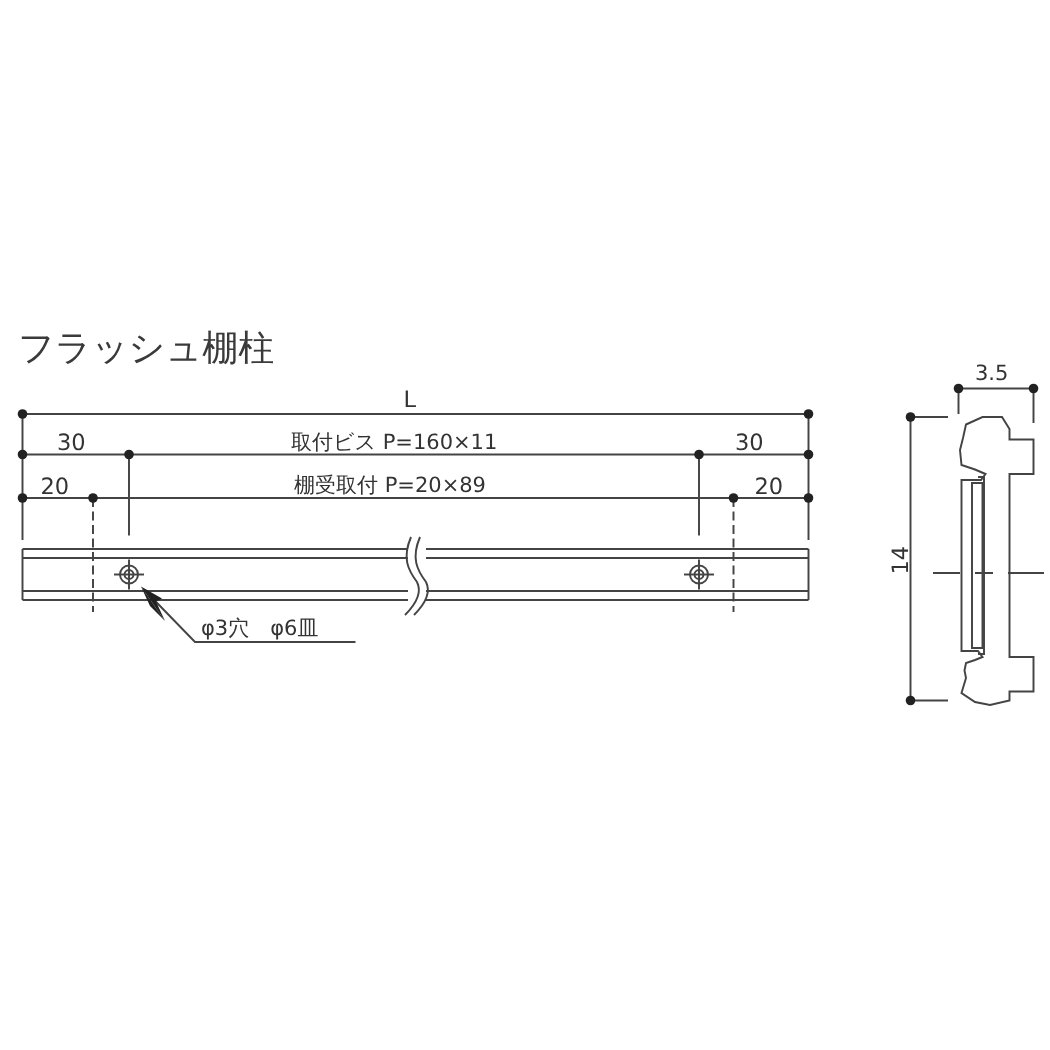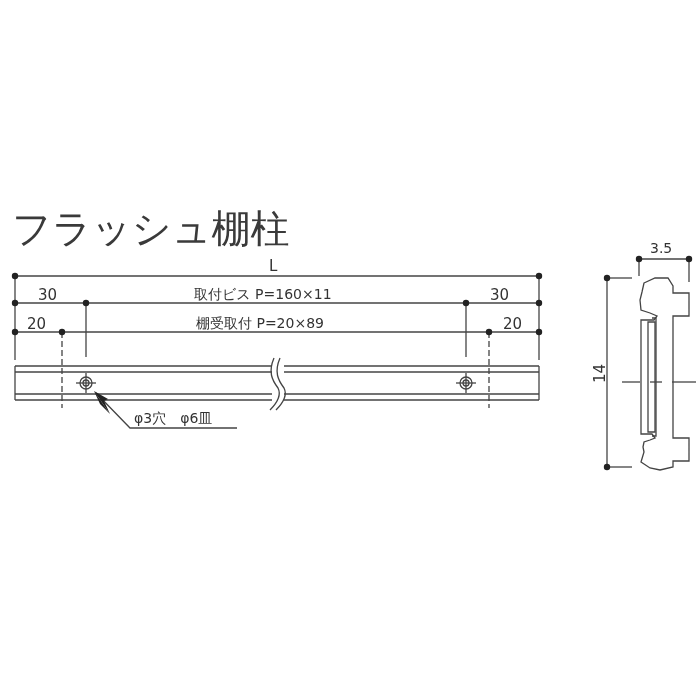--- a/index.html
+++ b/index.html
@@ -1,18 +1,18 @@
 <!DOCTYPE html>
 <html><head>
   <meta charset="utf-8">
   <style>
     html, body { margin: 0; padding: 0; background: #ffffff; }
     body { width: 700px; height: 700px; position: relative; overflow: hidden;
            font-family: "DejaVu Sans", "Liberation Sans", sans-serif; color: #333; }
-    .title { position: absolute; left: 12px; top: 202px; font-size: 39px; font-weight: normal;
+    .title { position: absolute; left: 12px; top: 216px; font-size: 24px; font-weight: normal;
              color: #3a3a3a; letter-spacing: 0px; font-family: Liberation Serif, serif; }
     svg { position: absolute; left: 0; top: 0; }
     .dimtext { font-family: "DejaVu Sans", "Liberation Sans", sans-serif; fill: #333; }
   </style>
 </head>
 <body>
 
 <div class="title">フラッシュ棚柱</div>
 
 <svg width="700" height="700" viewBox="0 0 700 700">

